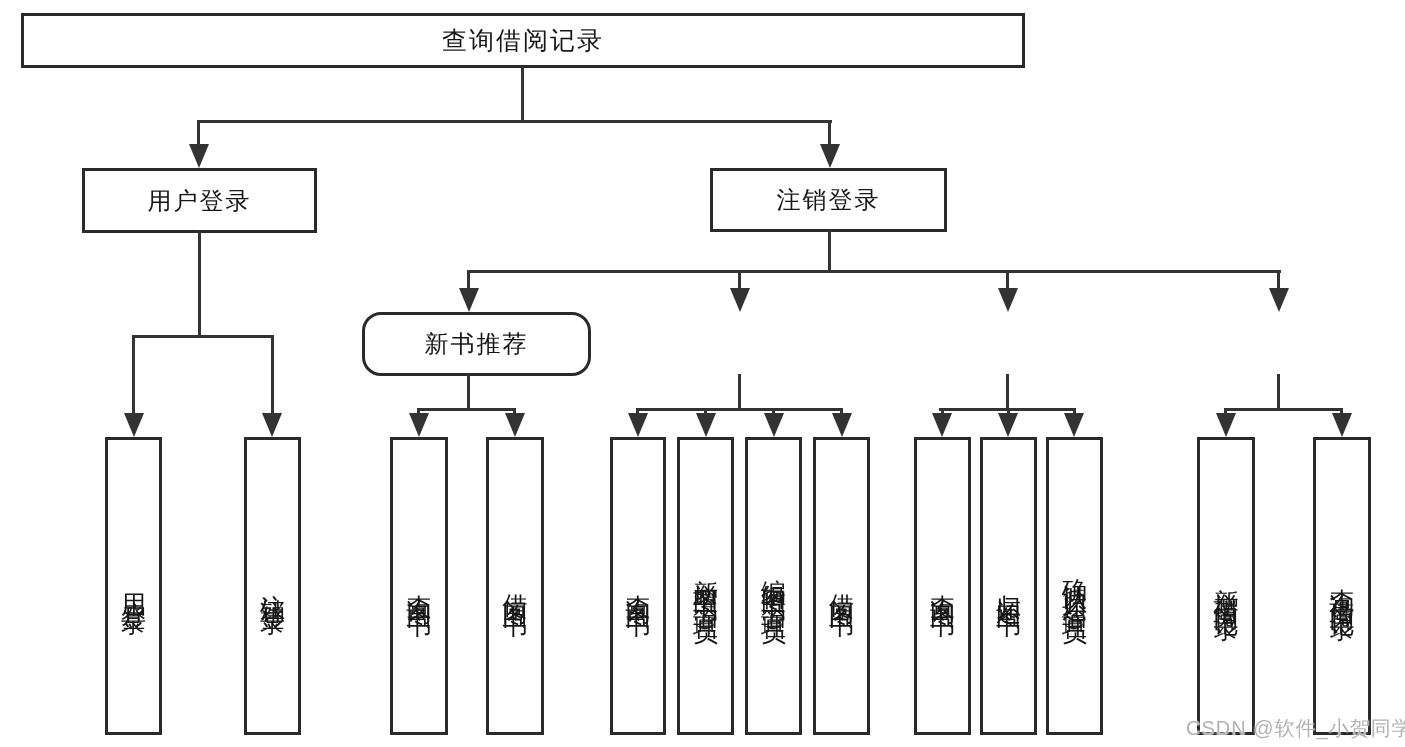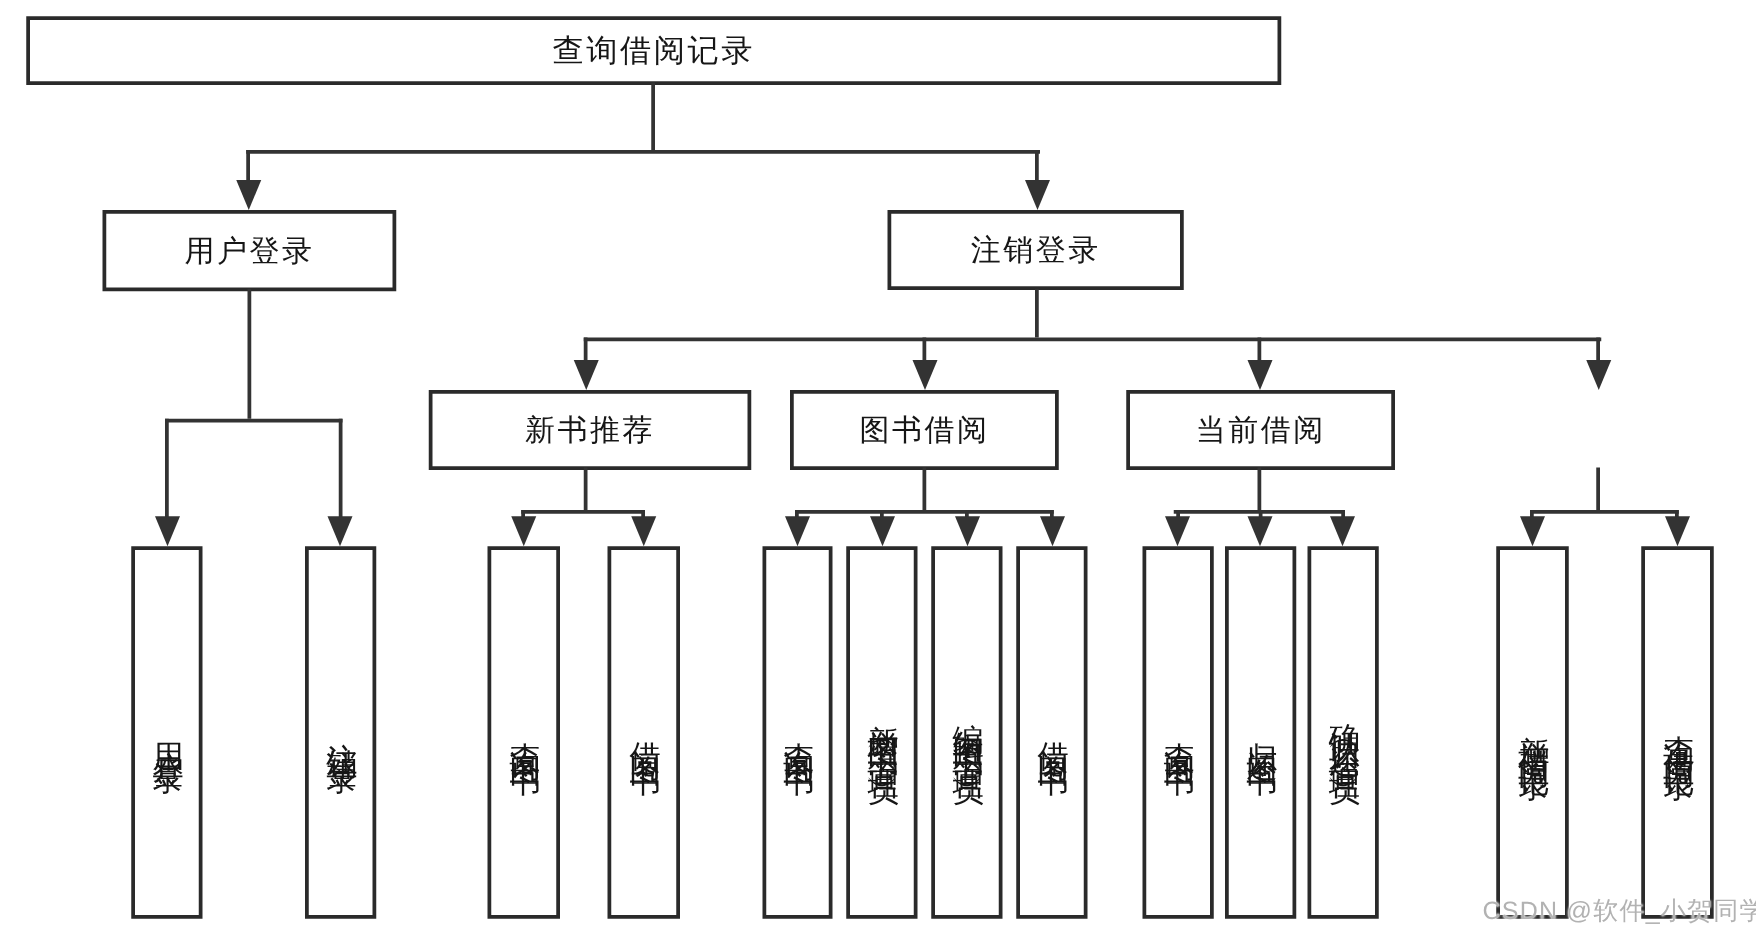--- a/index.html
+++ b/index.html
@@ -73,28 +73,22 @@
   <i class="hl" style="left:467px;top:270px;width:814px;"></i>
   <i class="vl" style="left:467px;top:270px;height:20px;"></i>
   <i class="ar" style="left:459px;top:288px;"></i>
   <i class="vl" style="left:738px;top:270px;height:20px;"></i>
   <i class="ar" style="left:730px;top:288px;"></i>
   <i class="vl" style="left:1006px;top:270px;height:20px;"></i>
   <i class="ar" style="left:998px;top:288px;"></i>
   <i class="vl" style="left:1277px;top:270px;height:20px;"></i>
   <i class="ar" style="left:1269px;top:288px;"></i>
 
-  <div class="hbox" style="left:343px;top:312px;width:258px;height:64px;">
+  <div class="hbox" style="left:362px;top:312px;width:229px;height:64px;border-radius:19px;">
     <span>新书推荐</span>
-  </div>
-  <div class="hbox" style="left:632px;top:312px;width:215px;height:64px;">
-    <span>图书借阅</span>
-  </div>
-  <div class="hbox" style="left:901px;top:312px;width:215px;height:64px;">
-    <span>当前借阅</span>
   </div>
 
   <i class="vl" style="left:467px;top:374px;height:34px;"></i>
   <i class="hl" style="left:417px;top:408px;width:99px;"></i>
   <i class="vl" style="left:417px;top:408px;height:7px;"></i>
   <i class="ar" style="left:409px;top:413px;"></i>
   <i class="vl" style="left:513px;top:408px;height:7px;"></i>
   <i class="ar" style="left:505px;top:413px;"></i>
 
   <i class="vl" style="left:738px;top:374px;height:34px;"></i>

